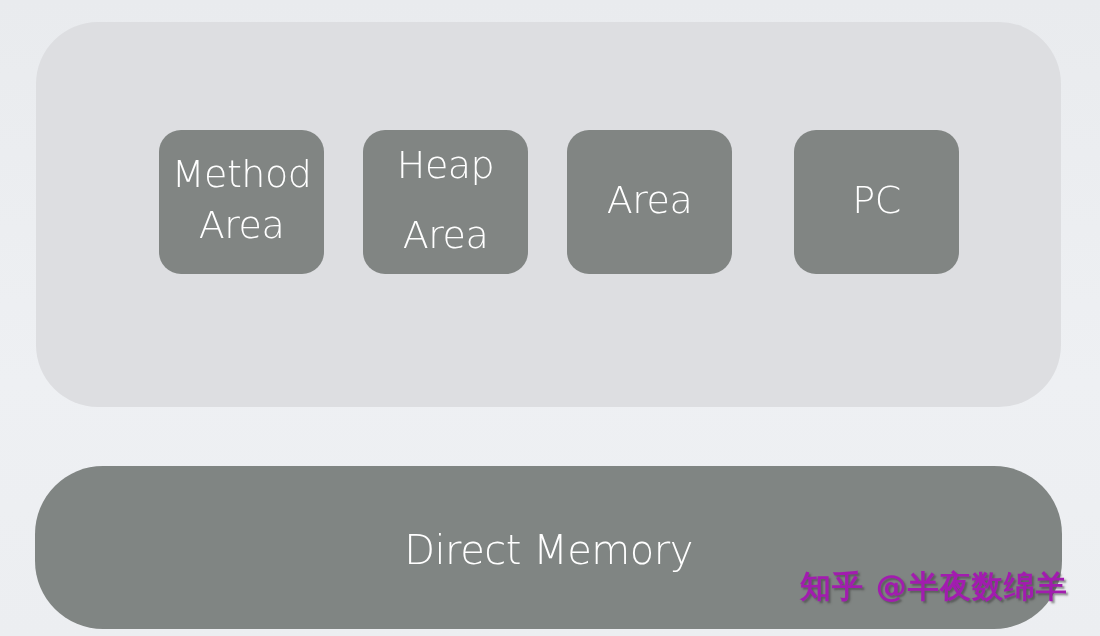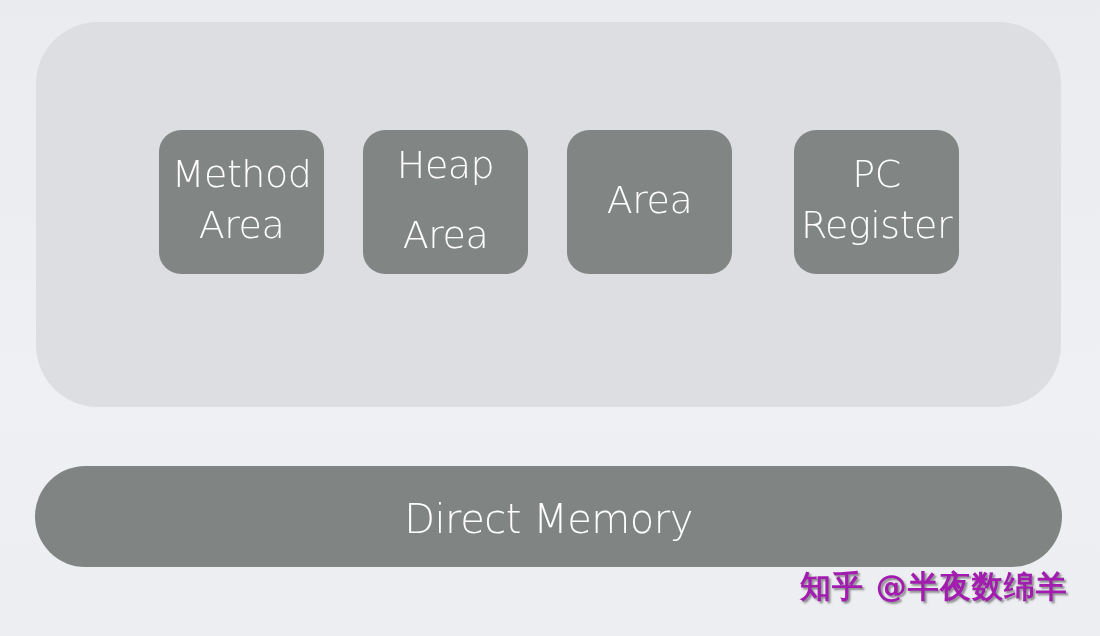--- a/index.html
+++ b/index.html
@@ -14,21 +14,21 @@
     }
     .mem-box {
       position: absolute; top: 130px; width: 165px; height: 144px;
       background: #818583; border-radius: 22px;
       display: flex; flex-direction: column; align-items: center; justify-content: center;
       color: #ffffff; font-size: 38px; font-weight: 200; line-height: 51px;
       letter-spacing: -0.5px; padding-bottom: 4px; box-sizing: border-box;
     }
     .mem-box span { display: block; text-align: center; white-space: nowrap; }
     .direct-memory {
-      position: absolute; left: 35px; top: 466px; width: 1027px; height: 101px;
+      position: absolute; left: 35px; top: 466px; width: 1027px; height: 163px;
       background: #808583; border-radius: 68px;
       display: flex; align-items: center; justify-content: center;
       color: #ffffff; font-size: 40px; font-weight: 200; letter-spacing: -0.5px;
     }
     .direct-memory span { margin-top: 4px; }
     .watermark {
       position: absolute; left: 800px; top: 566px;
       color: #a21caf; font-size: 31px; font-weight: bold; letter-spacing: 1px;
       text-shadow: 2px 2px 2px rgba(60,60,60,0.55);
       white-space: nowrap;
@@ -48,20 +48,19 @@
   <span>Heap</span>
   <span>Area</span>
 </div>
 
 <div class="mem-box" style="left:567px;">
   <span>Area</span>
 </div>
 
 <div class="mem-box" style="left:794px;">
   <span>PC</span>
-  <span>Register</span>
 </div>
 
 <div class="direct-memory">
   <span>Direct Memory</span>
 </div>
 
 <div class="watermark">知乎 @半夜数绵羊</div>
 
 </body></html>

